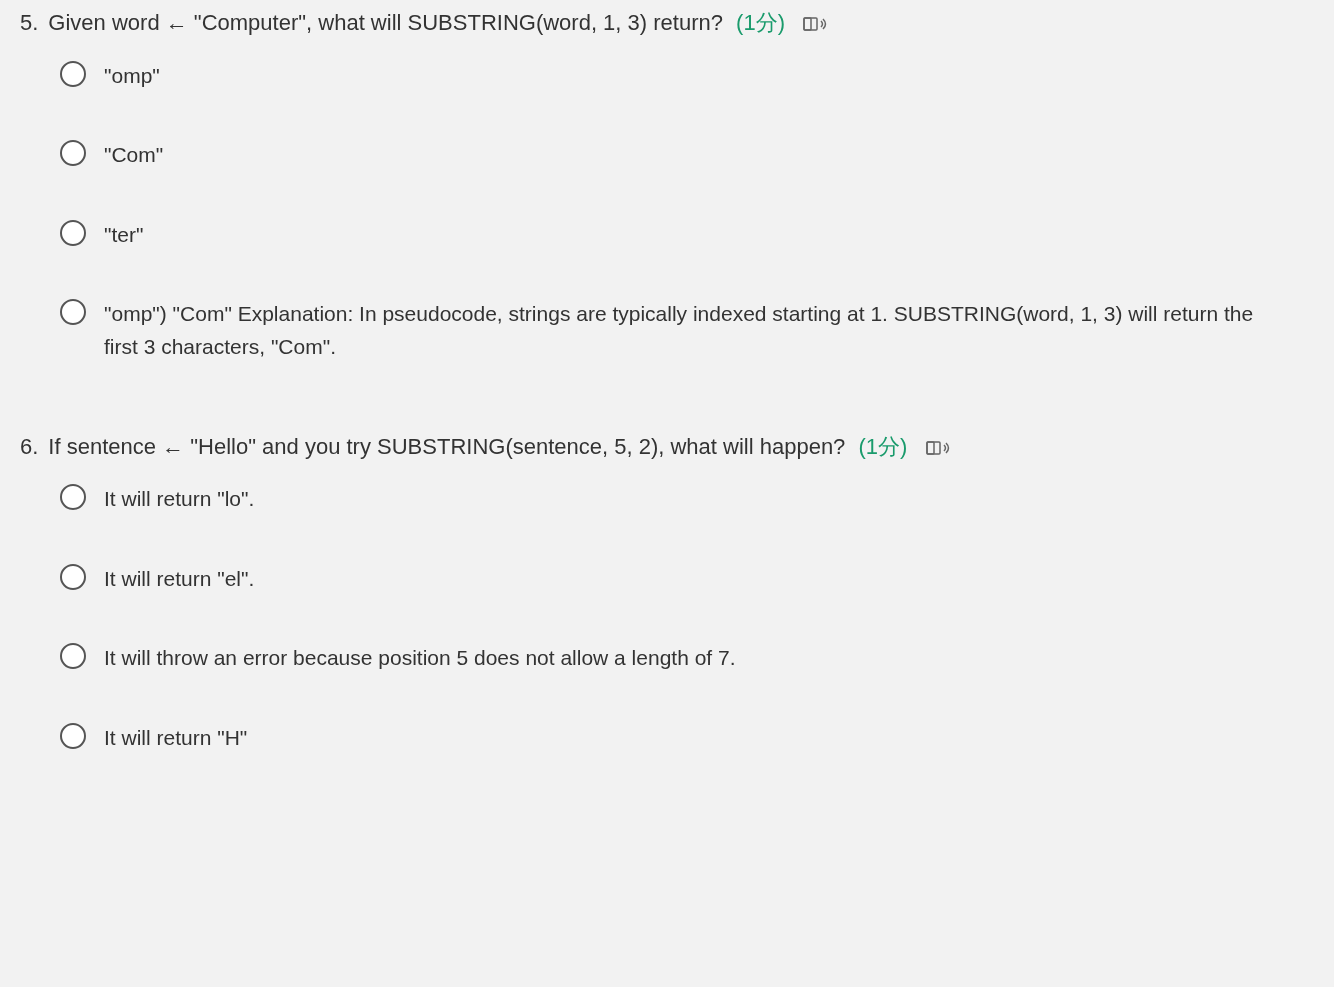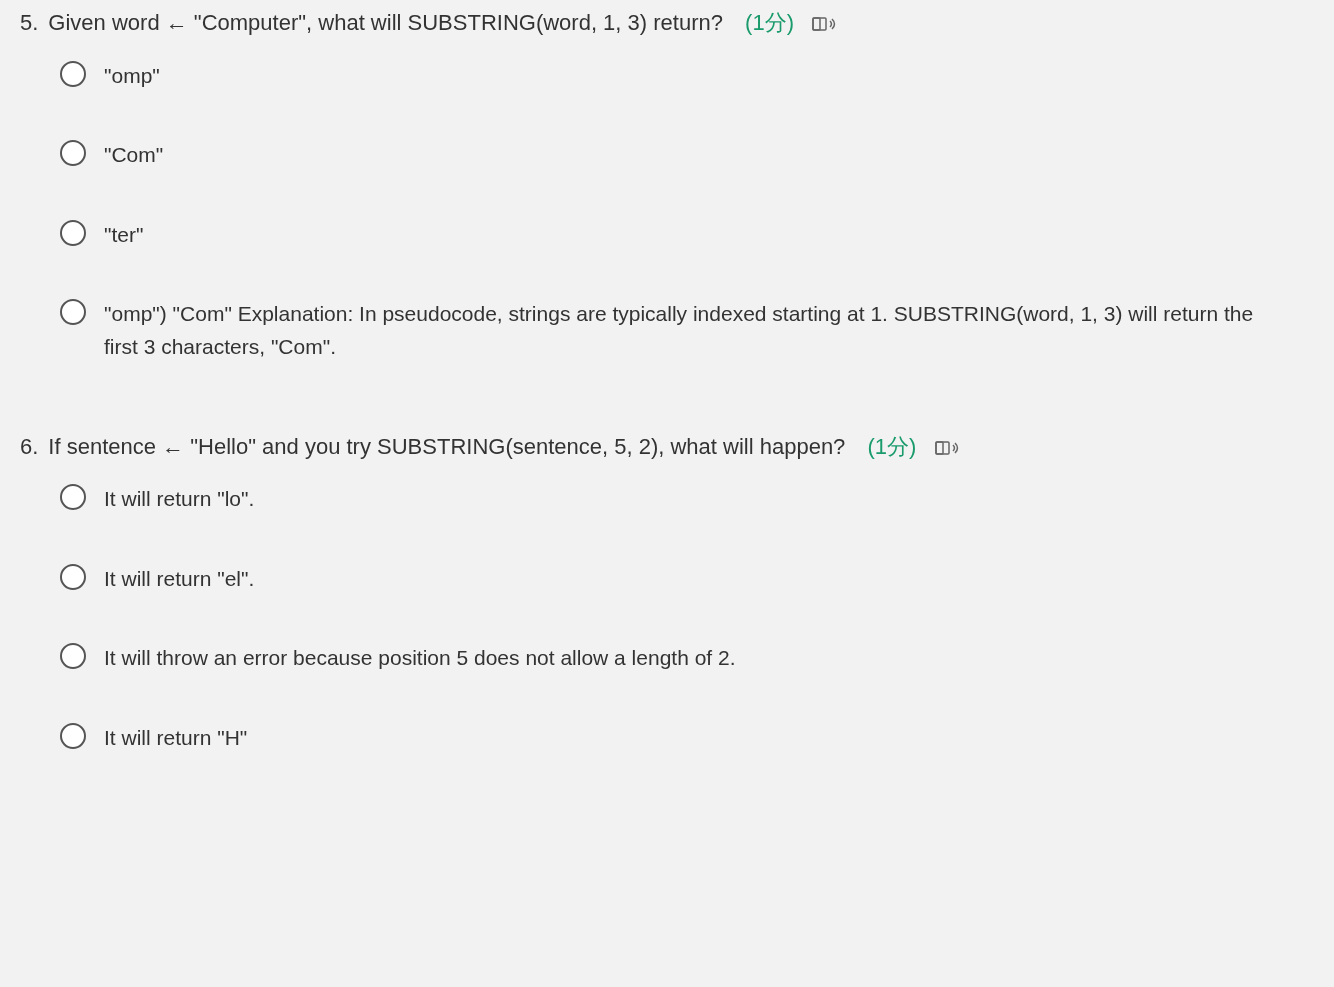--- a/index.html
+++ b/index.html
@@ -29,21 +29,21 @@
       color: #333;
       margin-right: 10px;
       flex-shrink: 0;
     }
     .question-text {
       color: #333;
       flex: 1;
     }
     .points {
       color: #1a9b6c;
-      margin-left: 16px;
+      margin-left: 7px;
     }
     .speaker-icon {
       display: inline-flex;
       width: 26px;
       height: 20px;
       margin-left: 12px;
       vertical-align: middle;
       position: relative;
     }
     .options {
@@ -131,20 +131,20 @@
     <div class="option">
       <div class="radio"></div>
       <div class="option-text">It will return "lo".</div>
     </div>
     <div class="option">
       <div class="radio"></div>
       <div class="option-text">It will return "el".</div>
     </div>
     <div class="option">
       <div class="radio"></div>
-      <div class="option-text">It will throw an error because position 5 does not allow a length of 2.</div>
+      <div class="option-text">It will throw an error because position 5 does not allow a length of 7.</div>
     </div>
     <div class="option">
       <div class="radio"></div>
       <div class="option-text">It will return "H"</div>
     </div>
   </div>
 </div>
 
 </body></html>

